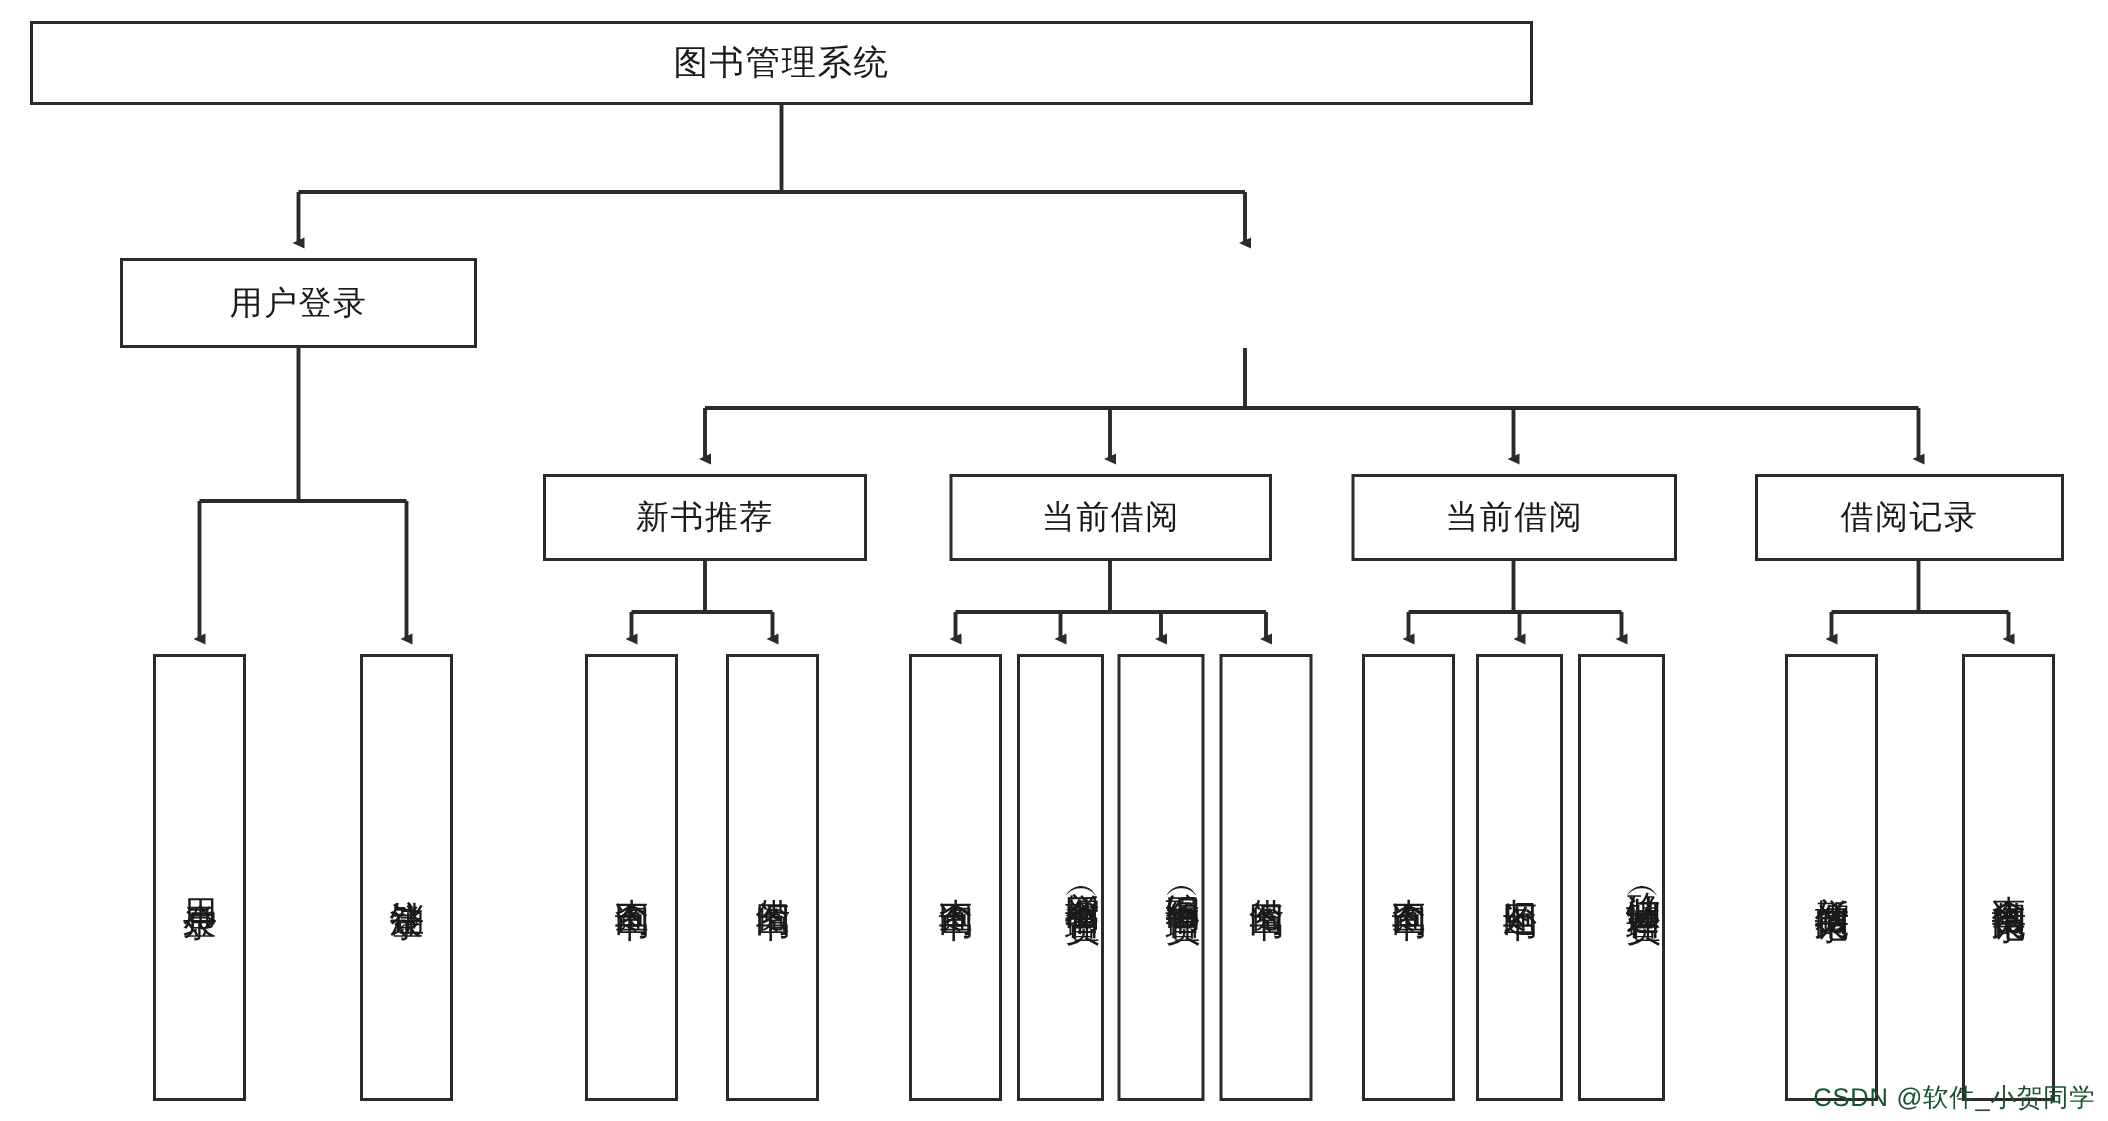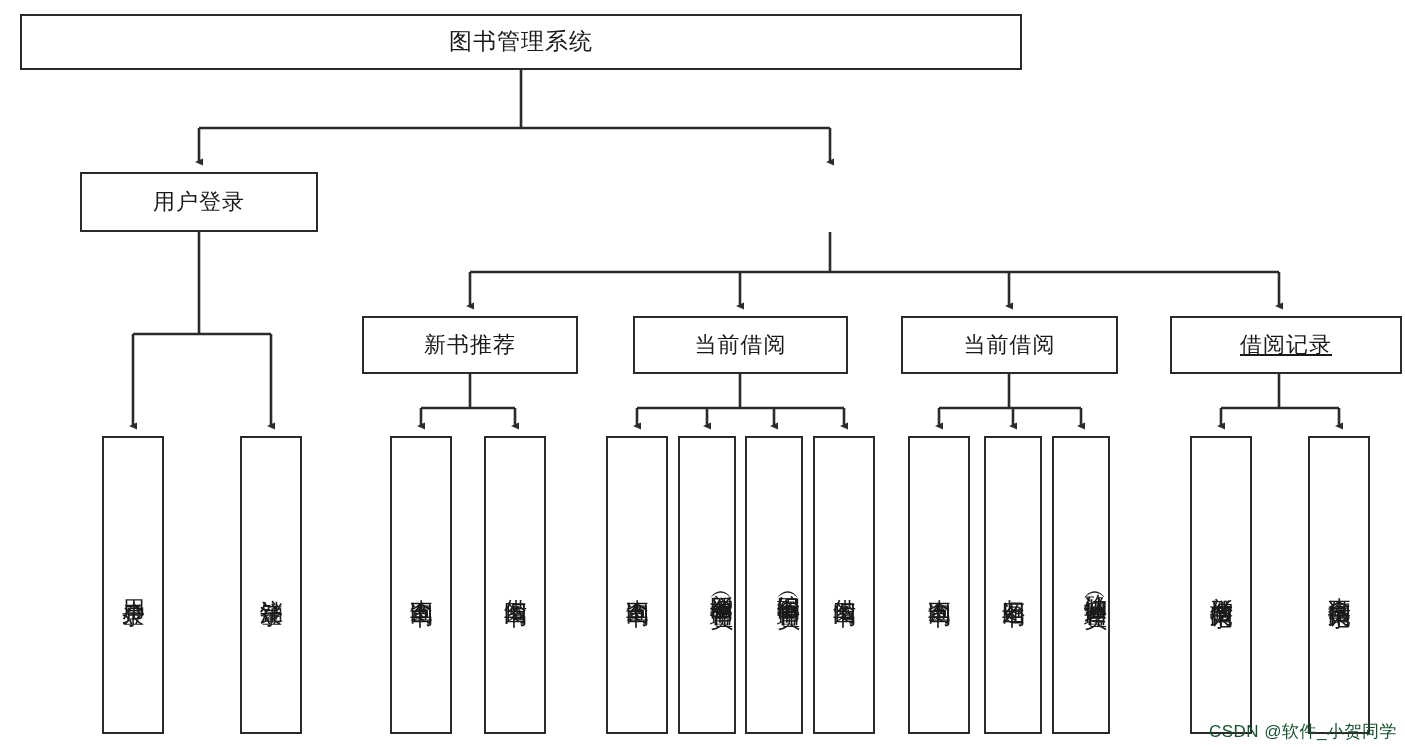--- a/index.html
+++ b/index.html
@@ -149,21 +149,21 @@
 
   <div class="node hbox" style="left:362px; top:316px; width:216px; height:58px;">
     <span class="node-label">新书推荐</span>
   </div>
   <div class="node hbox" style="left:633px; top:316px; width:215px; height:58px;">
     <span class="node-label">当前借阅</span>
   </div>
   <div class="node hbox" style="left:901px; top:316px; width:217px; height:58px;">
     <span class="node-label">当前借阅</span>
   </div>
-  <div class="node hbox" style="left:1170px; top:316px; width:232px; height:58px;text-decoration:underline;">
+  <div class="node hbox" style="left:1170px; top:316px; width:206px; height:58px;">
     <span class="node-label">借阅记录</span>
   </div>
 
   <div class="node vbox centered" style="left:102px; top:436px; width:62px; height:298px;">
     <span class="node-label">用户登录</span>
   </div>
   <div class="node vbox centered" style="left:240px; top:436px; width:62px; height:298px;">
     <span class="node-label">注销登录</span>
   </div>
 

